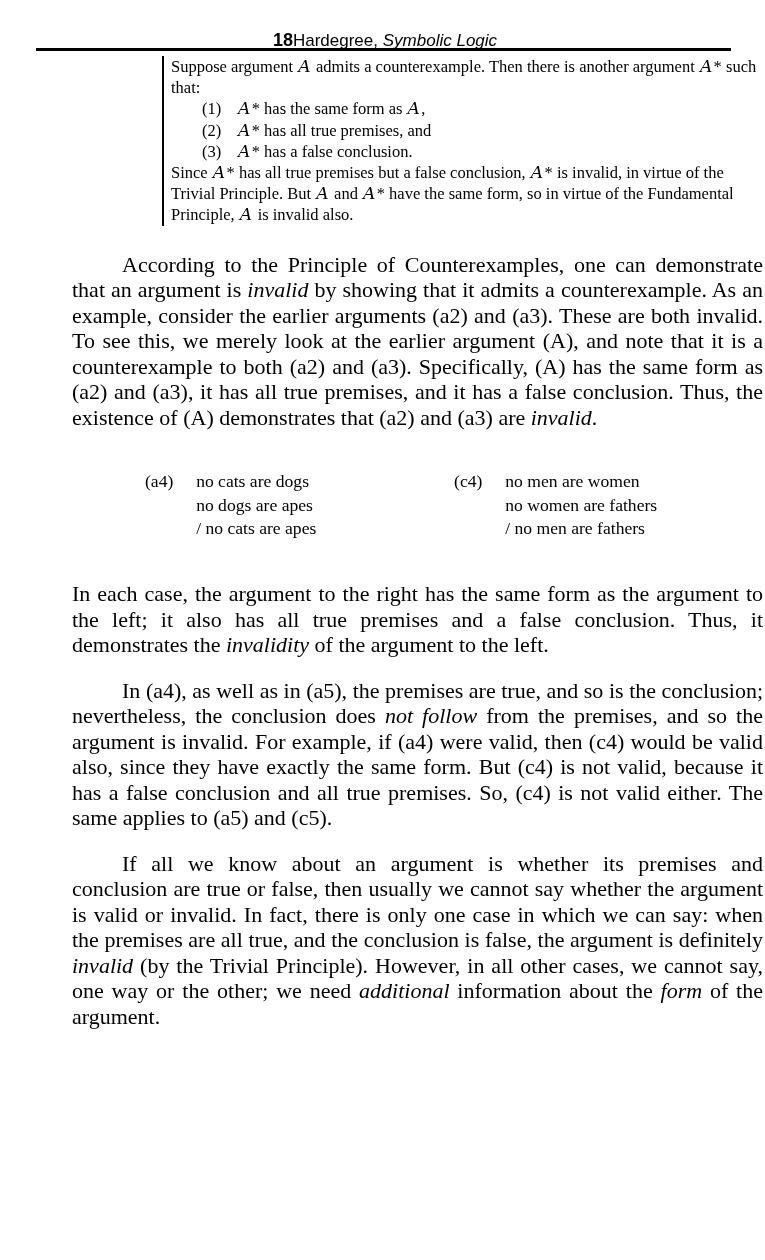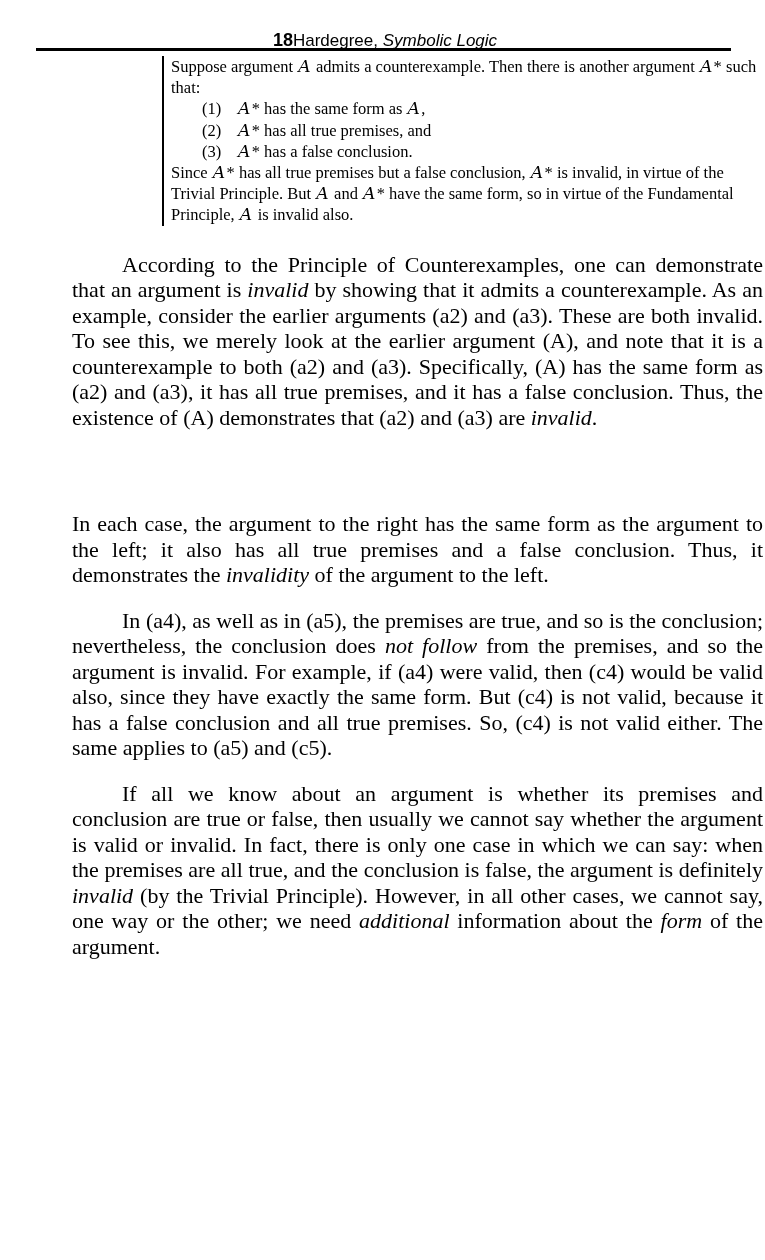--- a/index.html
+++ b/index.html
@@ -199,20 +199,34 @@
 
     <p class="body-par"><span>According to the Principle of Counterexamples, one can demonstrate that an argument is </span><i>invalid</i><span> by showing that it admits a counterexample.  As an example, consider the earlier arguments (a2) and (a3).  These are both invalid.  To see this, we merely look at the earlier argument (A),  and note that it is a counterexample to both (a2) and (a3). Specifically, (A) has the same form as (a2) and (a3), it has all true premises, and it has a false conclusion.   Thus, the existence of (A) demonstrates that (a2) and (a3) are </span><i>invalid</i><span>.</span></p>
 
     <div class="spacer-md"></div>
 
 
     <div class="spacer-md"></div>
 
     <table class="arg-table">
       <tbody>
+          <tr>
+        <td class="arg-label">(a4)</td>
+        <td class="arg-lines">
+          <div class="arg-line">no cats are dogs</div>
+          <div class="arg-line">no dogs are apes</div>
+          <div class="arg-line">/ no cats are apes</div>
+        </td>
+        <td class="arg-label">(c4)</td>
+        <td class="arg-lines">
+          <div class="arg-line">no men are women</div>
+          <div class="arg-line">no women are fathers</div>
+          <div class="arg-line">/ no men are fathers</div>
+        </td>
+      </tr>
       <tr class="arg-gap-row">
             <td></td>
             <td></td>
             <td></td>
             <td></td>
           </tr>
     </tbody>
       </table>
 
     <div class="spacer-md"></div>

